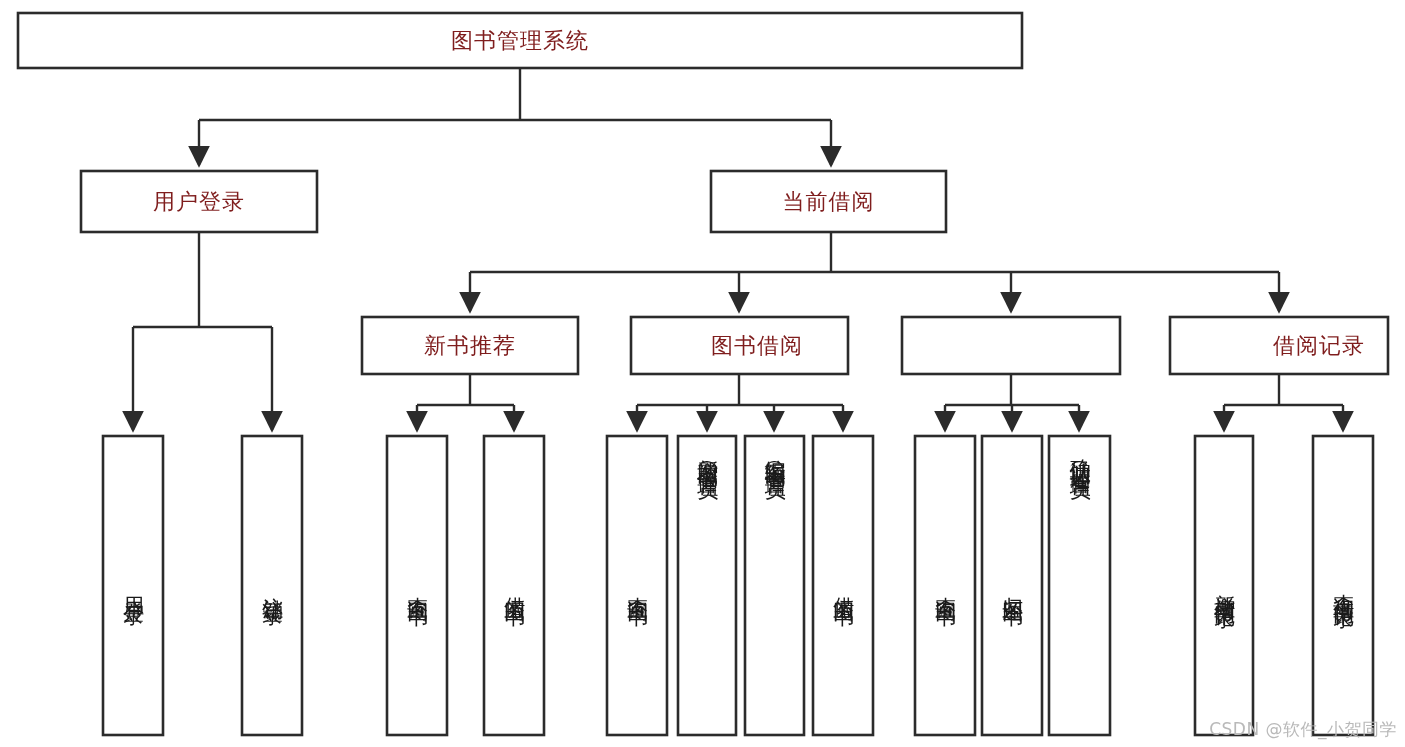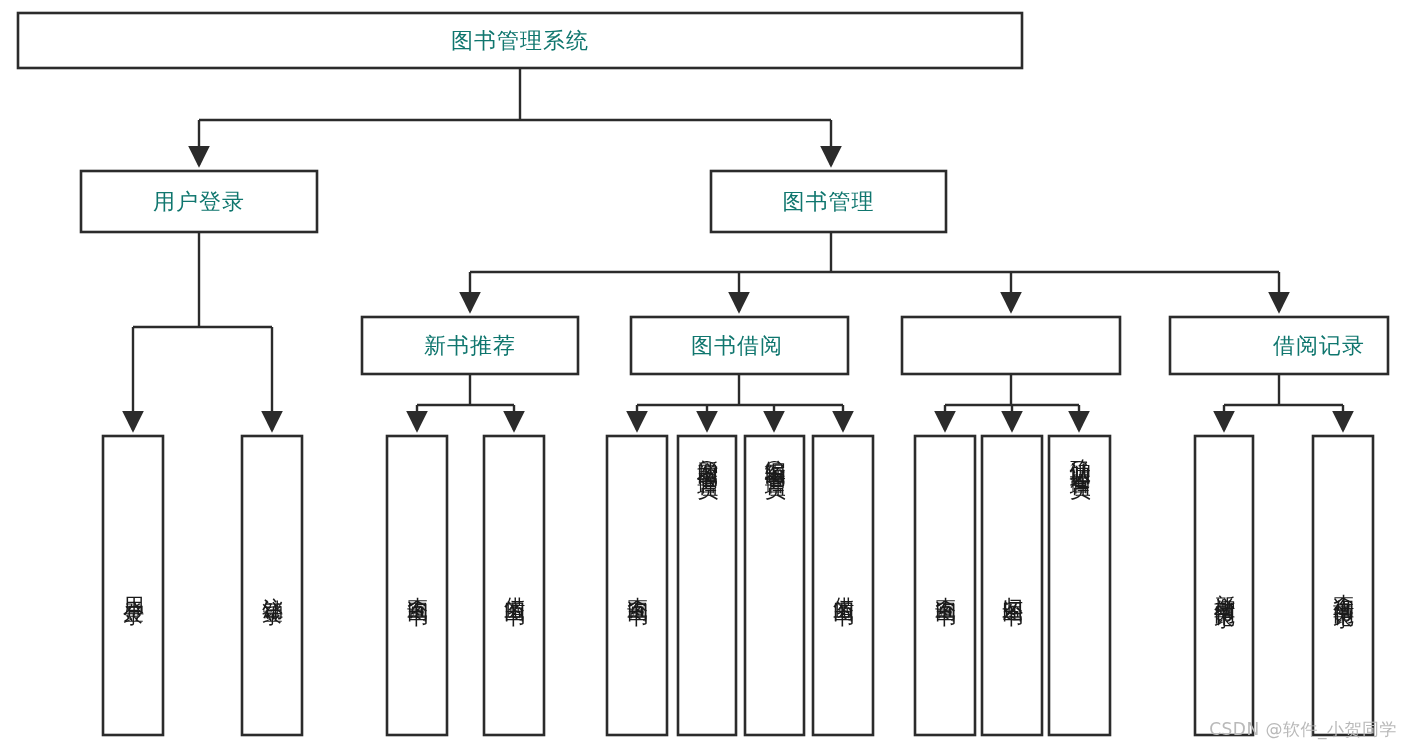--- a/index.html
+++ b/index.html
@@ -57,21 +57,21 @@
   .hlabel-wrap {
     position: absolute;
     display: flex;
     align-items: center;
     justify-content: center;
     pointer-events: none;
   }
   .hlabel-text {
     font-family: Liberation Mono, monospace;
     font-size: 22px;
-    color: #0f766e;
+    color: #7f1d1d;
     letter-spacing: 1px;
     white-space: nowrap;
   }
   #watermark {
     position: absolute;
     right: 8px;
     bottom: 6px;
     font-family: "DejaVu Sans", "Liberation Sans", sans-serif;
     font-size: 17px;
     color: #b9b9b9;
@@ -162,27 +162,27 @@
   </svg>
 
   <div class="hlabel-wrap" style="left:18px; top:13px; width:1004px; height:55px;">
     <span class="hlabel-text">图书管理系统</span>
   </div>
 
   <div class="hlabel-wrap" style="left:81px; top:171px; width:236px; height:61px;">
     <span class="hlabel-text">用户登录</span>
   </div>
   <div class="hlabel-wrap" style="left:711px; top:171px; width:235px; height:61px;">
-    <span class="hlabel-text">图书管理</span>
+    <span class="hlabel-text">当前借阅</span>
   </div>
 
   <div class="hlabel-wrap" style="left:362px; top:317px; width:216px; height:57px;text-align:right;">
     <span class="hlabel-text">新书推荐</span>
   </div>
-  <div class="hlabel-wrap" style="left:624px; top:317px; width:226px; height:57px;">
+  <div class="hlabel-wrap" style="left:644px; top:317px; width:226px; height:57px;">
     <span class="hlabel-text">图书借阅</span>
   </div>
   <div class="hlabel-wrap" style="left:1170px; top:317px; width:218px; height:57px;padding-left:40px;">
     <span class="hlabel-text">借阅记录</span>
   </div>
 
   <div class="vlabel-wrap" style="left:103px; top:436px; width:60px; height:299px;">
     <span class="vlabel-text">用户登录</span>
   </div>
   <div class="vlabel-wrap" style="left:242px; top:436px; width:60px; height:299px;">

